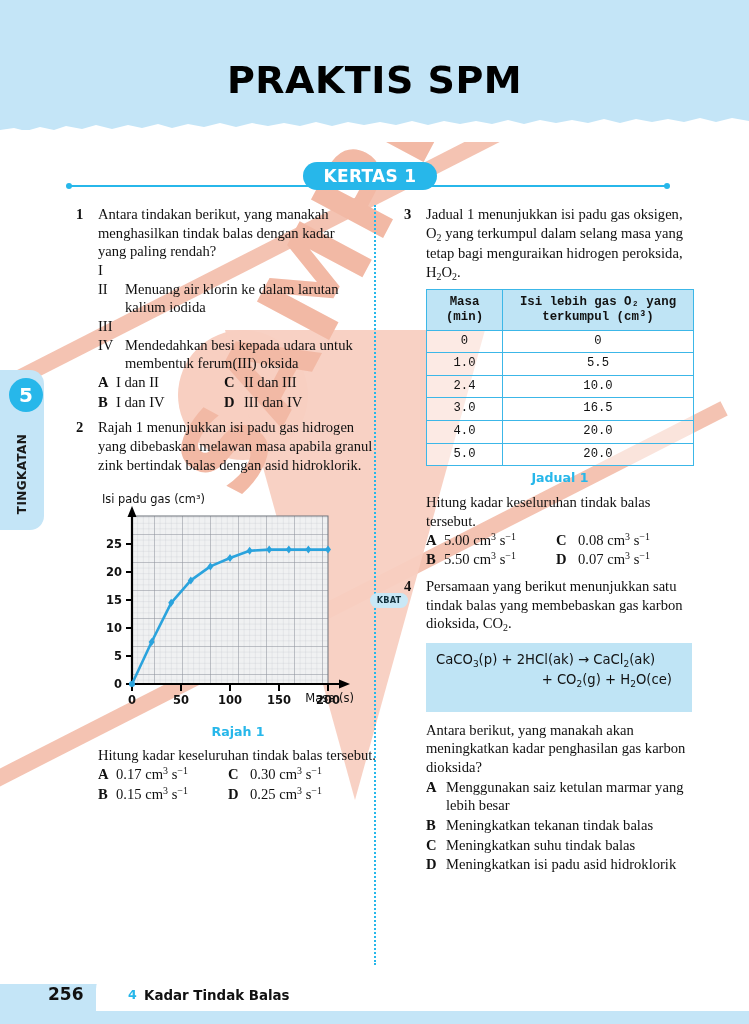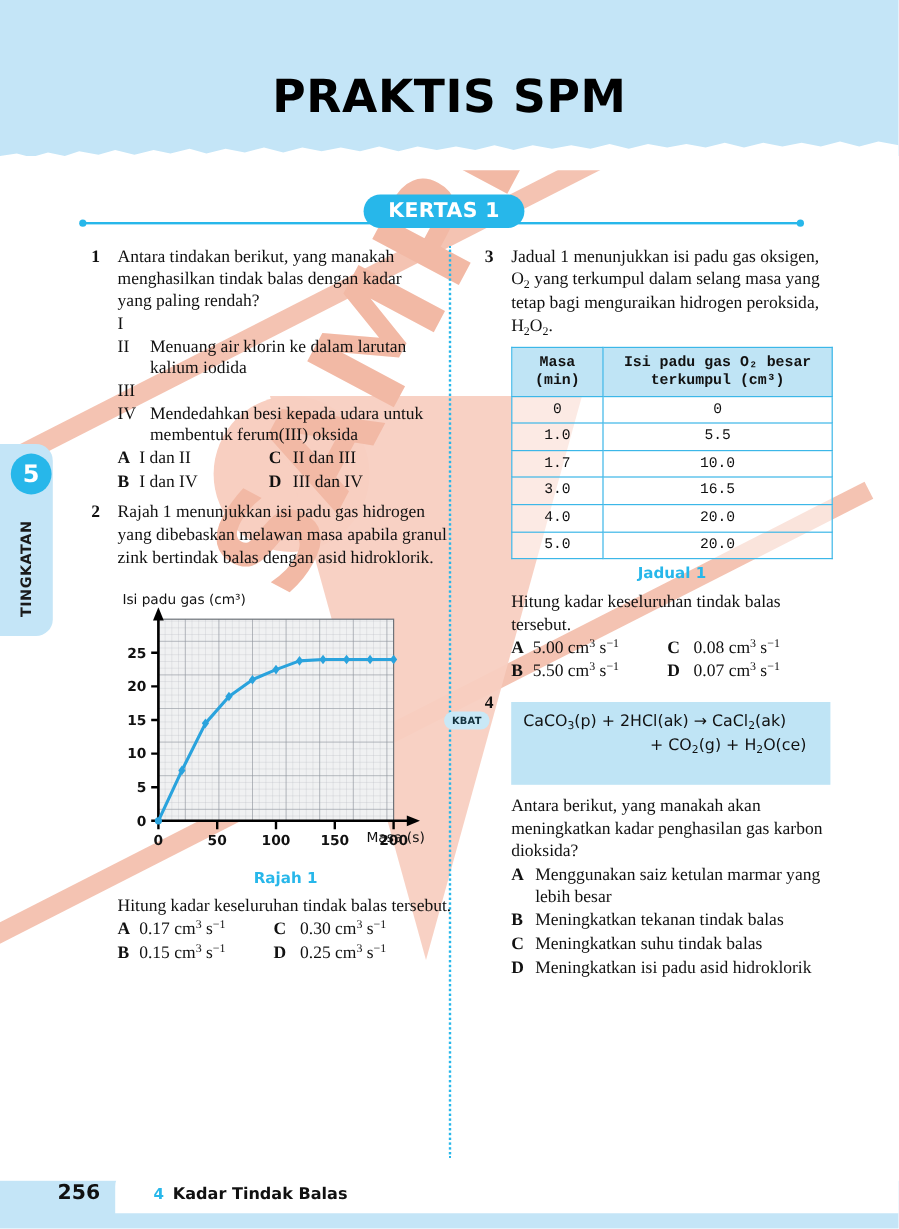--- a/index.html
+++ b/index.html
@@ -483,35 +483,35 @@
         <p class="q-stem"><span>Jadual 1 menunjukkan isi padu gas oksigen, O</span><sub>2</sub><span> yang terkumpul dalam selang masa yang tetap bagi menguraikan hidrogen peroksida, H</span><sub>2</sub><span>O</span><sub>2</sub><span>.</span></p>
 
         <div class="jadual-wrap">
           <table class="jadual">
             <thead>
               <tr>
                 <th class="c1">
                   <span>Masa</span><br><span>(min)</span>
                 </th>
                 <th>
-                  <span>Isi padu gas O₂ besar</span><br><span>terkumpul (cm³)</span>
+                  <span>Isi lebih gas O₂ yang</span><br><span>terkumpul (cm³)</span>
                 </th>
               </tr>
             </thead>
             <tbody>
               <tr>
                 <td>0</td>
                 <td>0</td>
               </tr>
               <tr>
                 <td>1.0</td>
                 <td>5.5</td>
               </tr>
               <tr>
-                <td>1.7</td>
+                <td>2.4</td>
                 <td>10.0</td>
               </tr>
               <tr>
                 <td>3.0</td>
                 <td>16.5</td>
               </tr>
               <tr>
                 <td>4.0</td>
                 <td>20.0</td>
               </tr>
@@ -535,20 +535,21 @@
           <div class="lt">D</div>
           <div><span>0.07 cm</span><sup>3</sup><span> s</span><sup>−1</sup></div>
         </div>
       </div>
     </div>
 
     <div class="q" style="margin-top:8px;">
       <div class="q-num">4</div>
       <div class="kbat">KBAT</div>
       <div class="q-body">
+        <p class="q-stem"><span>Persamaan yang berikut menunjukkan satu tindak balas yang membebaskan gas karbon dioksida, CO</span><sub>2</sub><span>.</span></p>
 
         <div class="eqbox">
           <div><span>CaCO</span><sub>3</sub><span>(p) + 2HCl(ak) → CaCl</span><sub>2</sub><span>(ak)</span></div>
           <div class="eq-l2"><span>+ CO</span><sub>2</sub><span>(g) + H</span><sub>2</sub><span>O(ce)</span></div>
         </div>
 
         <p class="q-stem">Antara berikut, yang manakah akan meningkatkan kadar penghasilan gas karbon dioksida?</p>
         <div class="ans1" style="margin-top:1px;">
           <div class="lt">A</div>
           <div>Menggunakan saiz ketulan marmar yang lebih besar</div>

